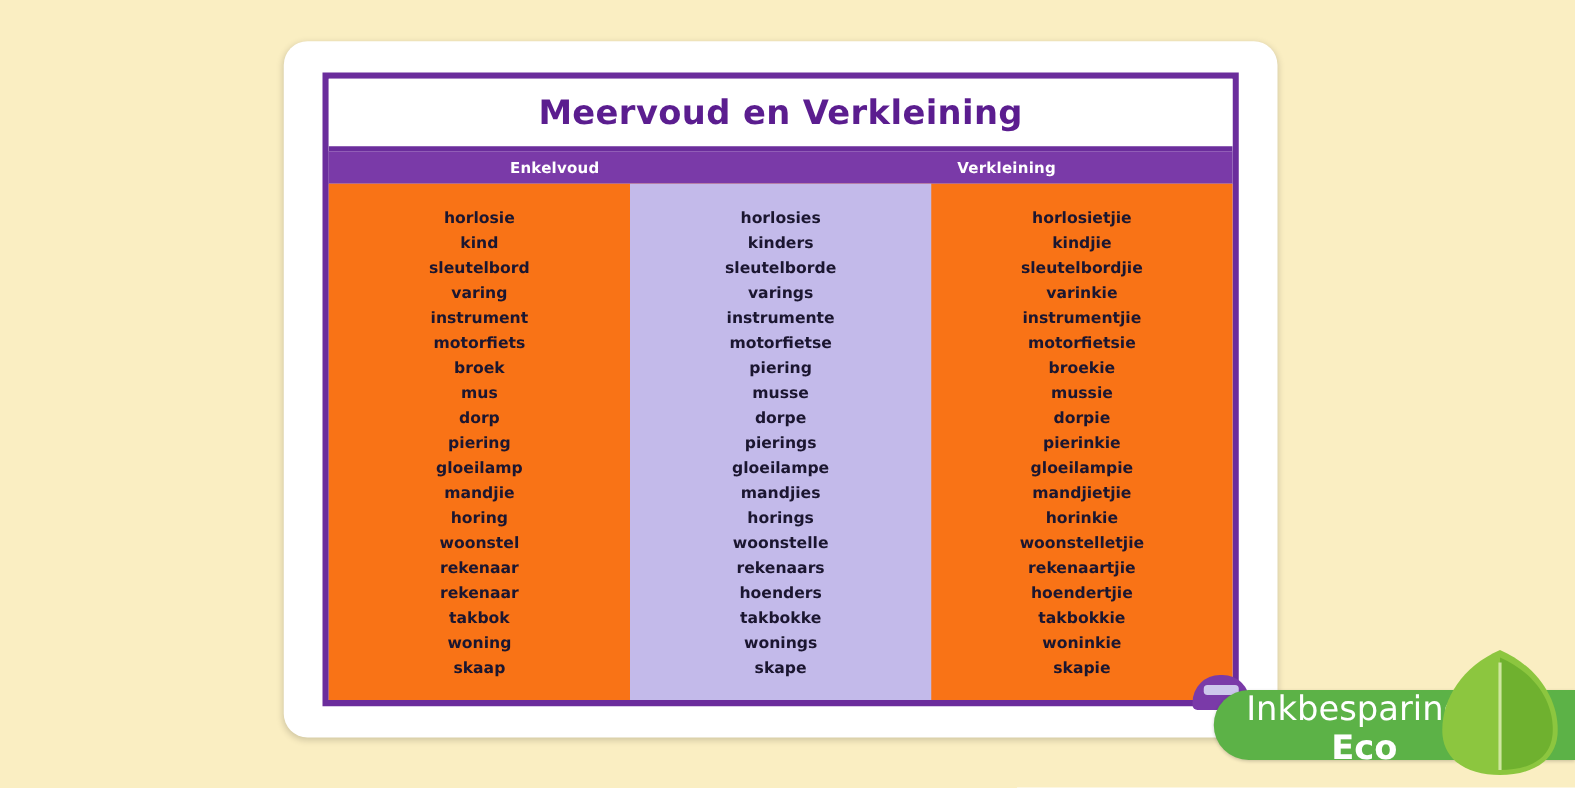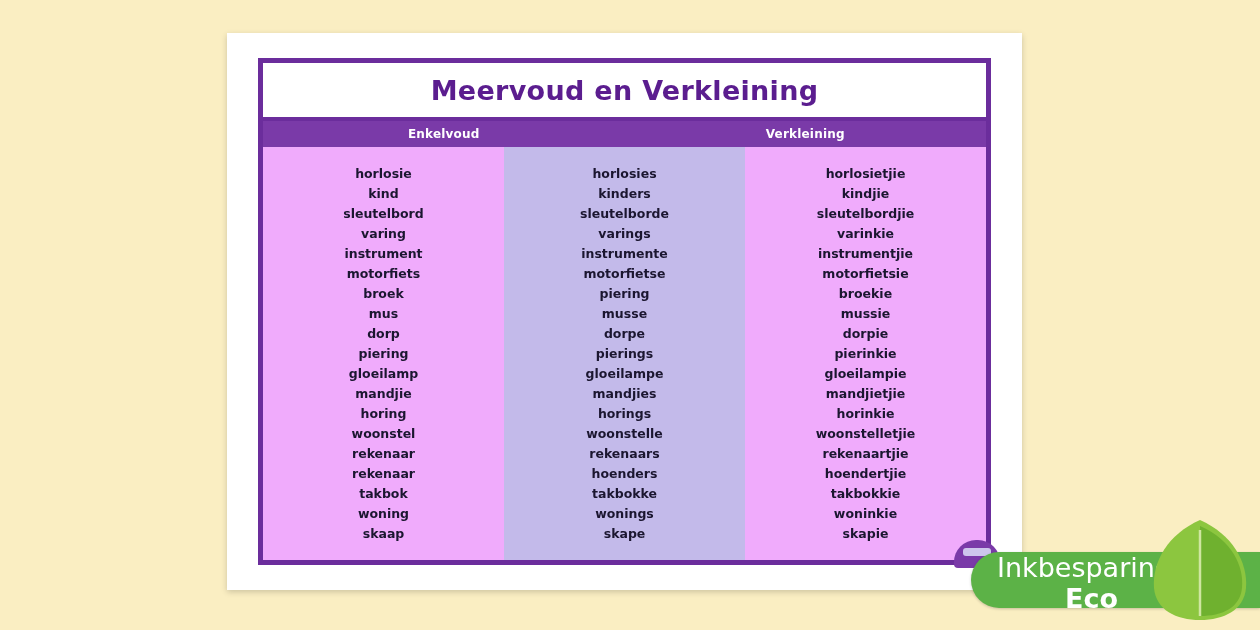--- a/index.html
+++ b/index.html
@@ -17,20 +17,21 @@
 
   
   #poster-sheet {
     position: absolute;
     left: 227px;
     top: 33px;
     width: 795px;
     height: 557px;
     background: #ffffff;
     box-shadow: 0 2px 6px rgba(0,0,0,0.18);
+    border-radius: 19px;
   }
 
   #poster-inner {
     position: absolute;
     left: 31px;
     top: 25px;
     right: 31px;
     bottom: 25px;
     border: 5px solid #6b2d9c;
     box-sizing: border-box;
@@ -67,21 +68,21 @@
     display: flex;
     align-items: center;
     justify-content: center;
     font-family: "DejaVu Sans", sans-serif;
     letter-spacing: 0.2px;
   }
 
   #table-body {
     flex: 1 1 auto;
     display: flex;
-    background: #f0abfc;
+    background: #f97316;
   }
   .col {
     flex: 1 1 0;
     padding-top: 17px;
     display: flex;
     flex-direction: column;
     align-items: center;
     gap: 0px;
   }
   .col.alt {

